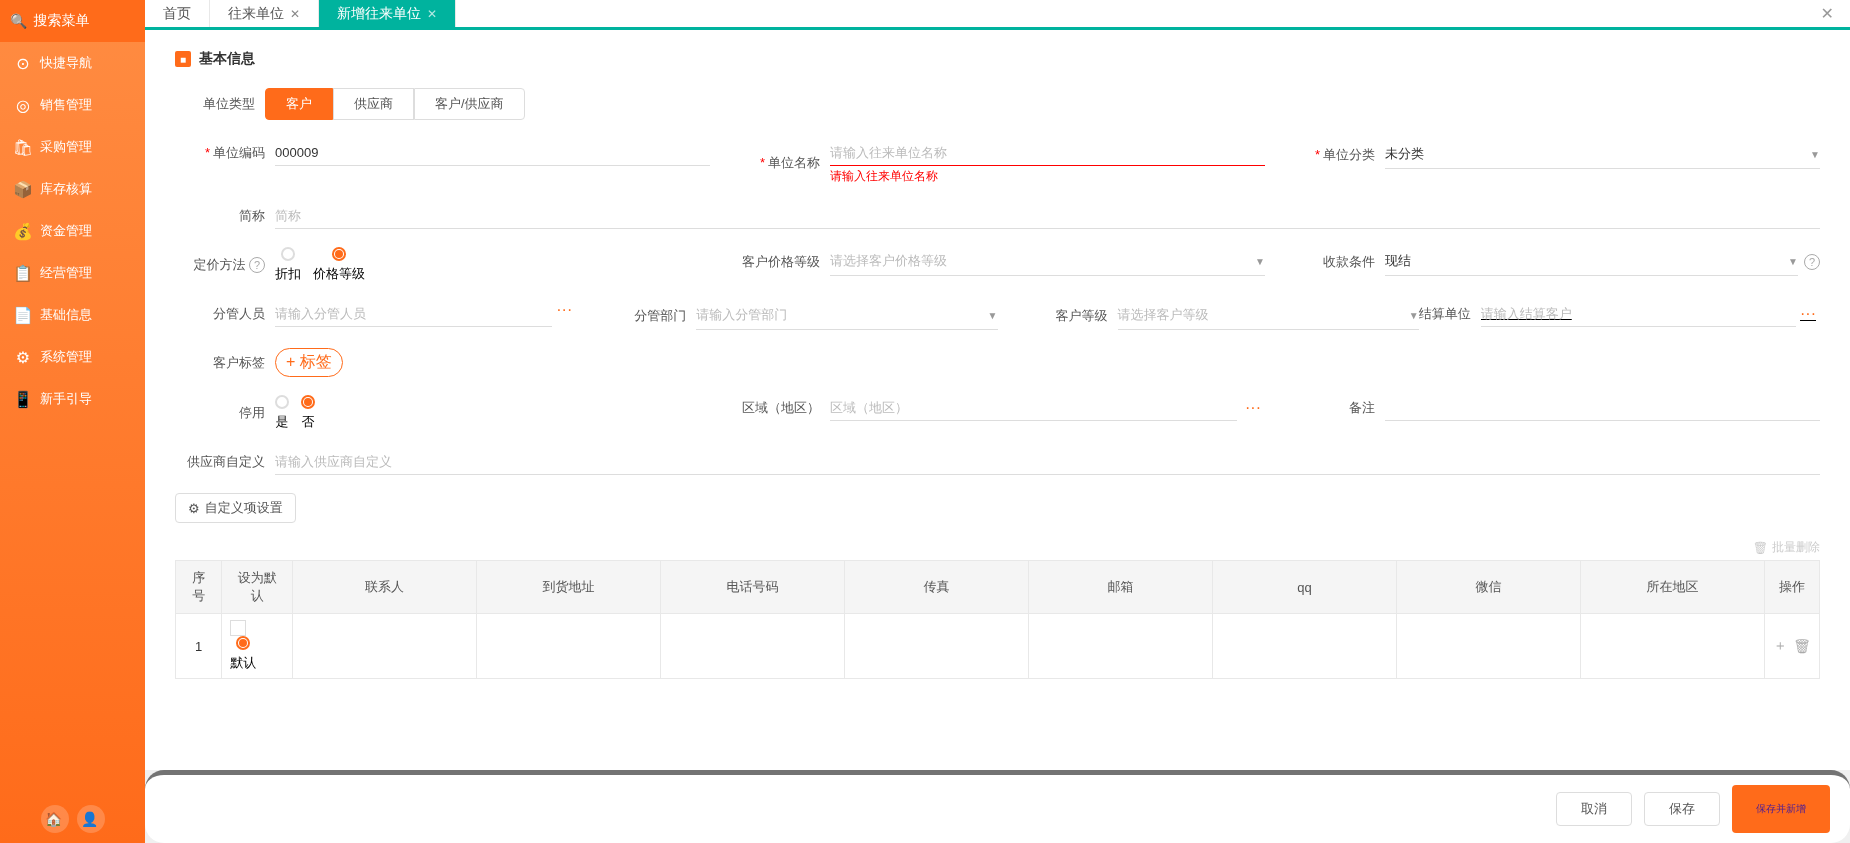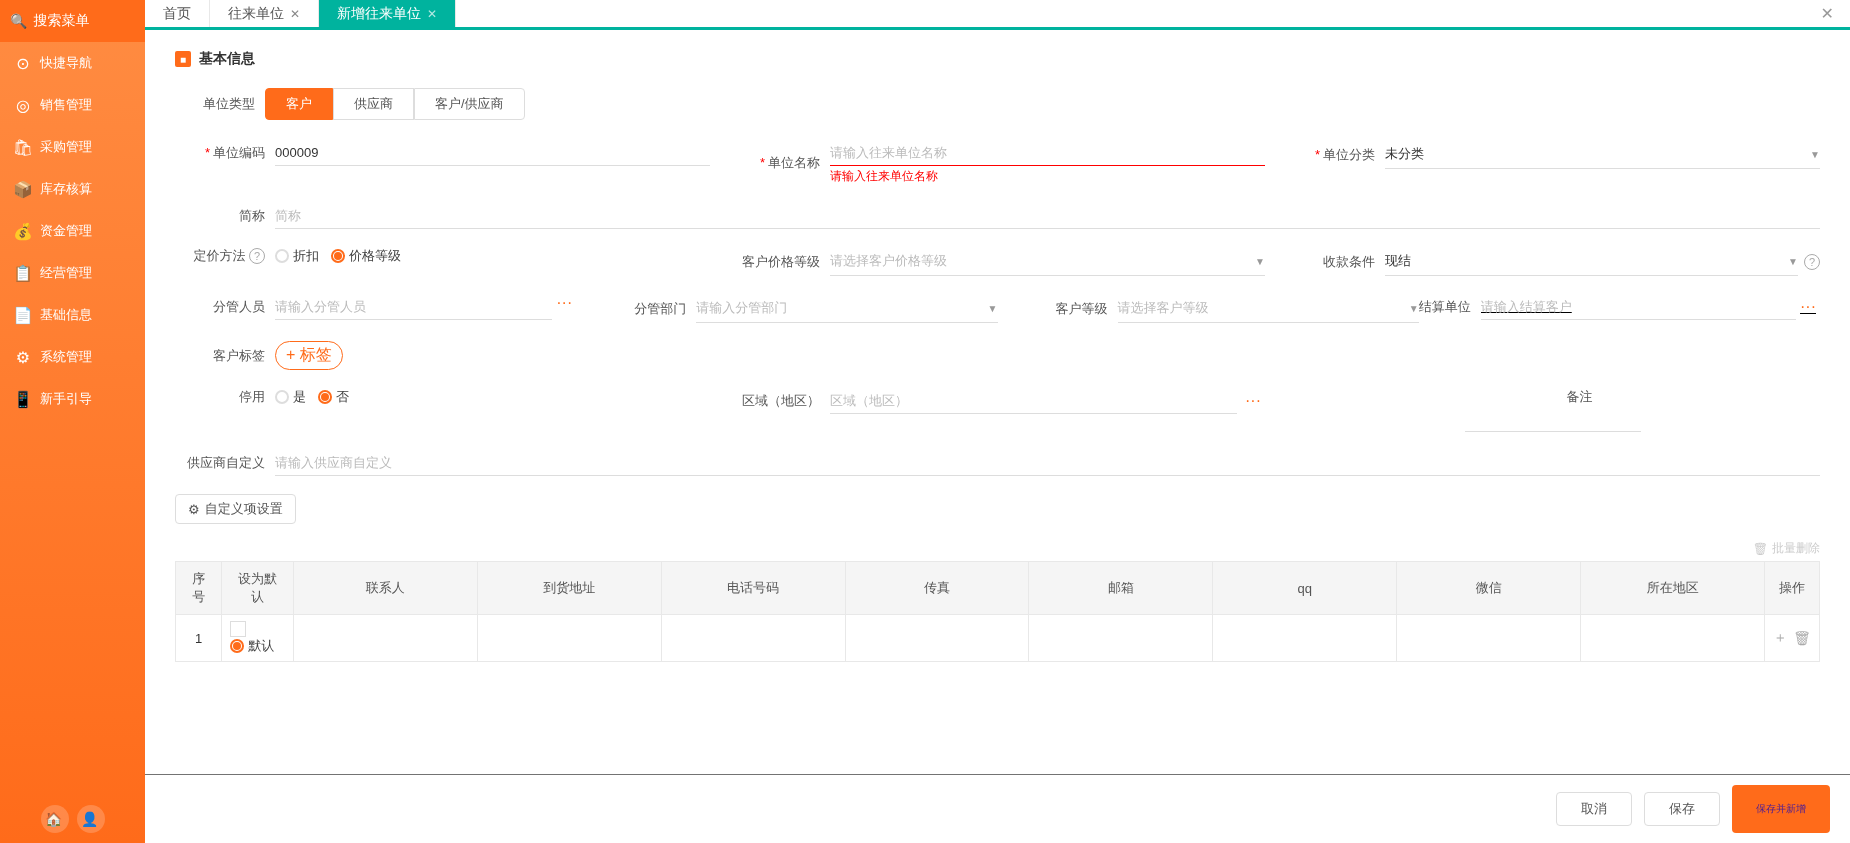--- a/index.html
+++ b/index.html
@@ -210,21 +210,21 @@
       padding: 5px 0;
       cursor: pointer;
       width: 100%;
     }
     .field-select-text { flex: 1; color: #bbb; font-size: 13px; }
     .field-select-text.has-value { color: #333; }
     .field-select-arrow { color: #999; font-size: 10px; }
 
     
     .radio-group { display: flex; align-items: center; gap: 12px; }
-    .radio-item { display: flex; align-items: center; gap: 4px; cursor: pointer; color: #404040; font-size: 13px; }
+    .radio-item { display: flex; align-items: center; gap: 4px; cursor: pointer; color: #000000; font-size: 13px; flex-direction: column; }
     .radio-circle {
       width: 14px; height: 14px;
       border-radius: 50%;
       border: 2px solid #ddd;
       display: flex; align-items: center; justify-content: center;
     }
     .radio-circle.checked { border-color: #ff6b1a; }
     .radio-dot {
       width: 8px; height: 8px;
       border-radius: 50%;
@@ -293,26 +293,27 @@
       margin-bottom: 4px;
       display: flex;
       align-items: center;
       justify-content: flex-end;
       gap: 4px;
     }
 
     
     .footer-bar {
       background: white;
-      border-top: 1px solid #737373;
+      border-top: 5px solid #737373;
       padding: 10px 20px;
       display: flex;
       justify-content: flex-end;
       gap: 12px;
       align-items: center;
+      border-radius: 19px;
     }
     .btn-cancel {
       padding: 7px 24px;
       border: 1px solid #ddd;
       border-radius: 4px;
       background: white;
       color: #555;
       cursor: pointer;
       font-size: 13px;
     }
@@ -575,21 +576,21 @@
           </div>
         </div>
       </div>
       <div class="form-field" style="margin-left:20px;">
         <div class="field-label field-label-wide">区域（地区）</div>
         <div class="field-value" style="display:flex;align-items:center;gap:4px;">
           <input class="field-input" type="text" style="flex: 1 1 0%;" placeholder="区域（地区）">
           <span class="dots-btn">···</span>
         </div>
       </div>
-      <div class="form-field" style="margin-left:20px;flex-direction:column;">
+      <div class="form-field" style="margin-left:20px;">
         <div class="field-label field-label-wide">备注</div>
         <div class="field-value">
           <input class="field-input" type="text" style="">
         </div>
       </div>
     </div>
 
     <div class="form-row">
       <div class="form-field">
         <div class="field-label field-label-wide">供应商自定义</div>

